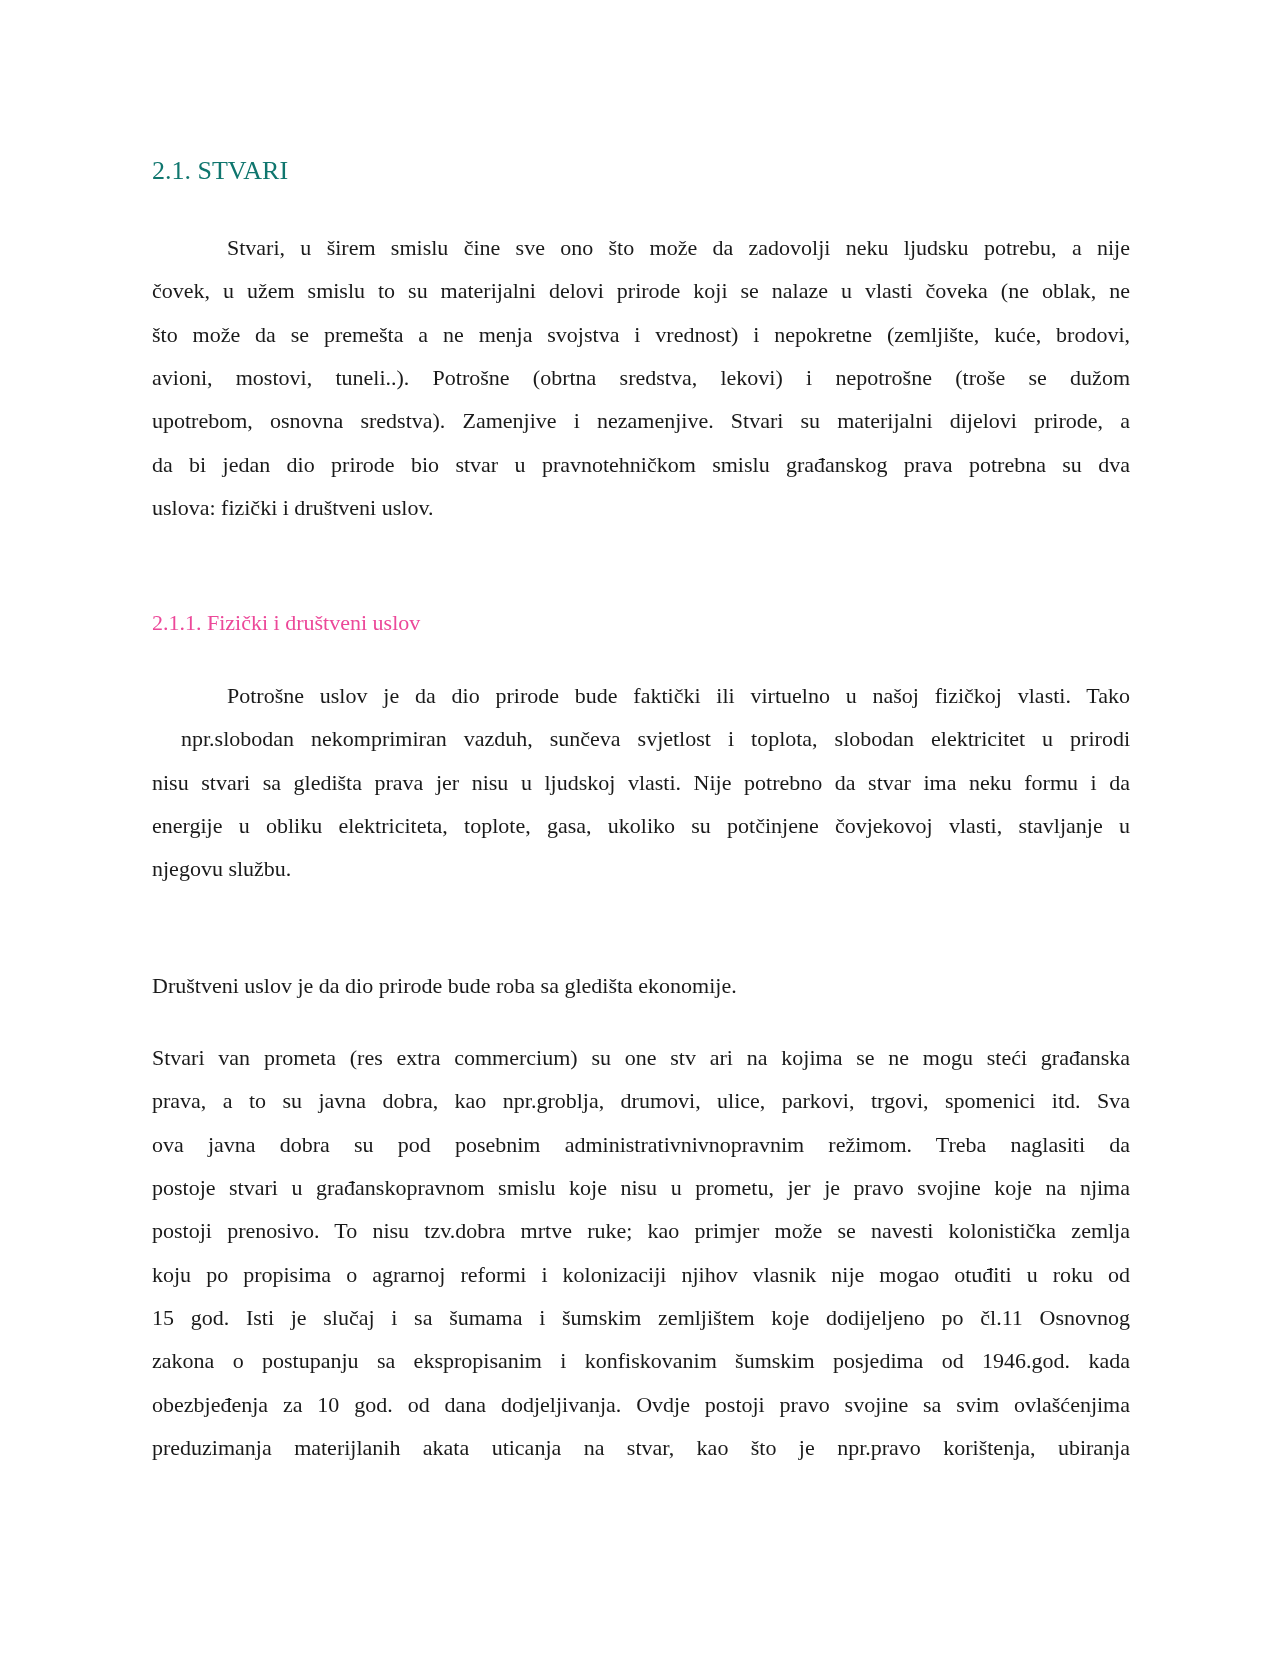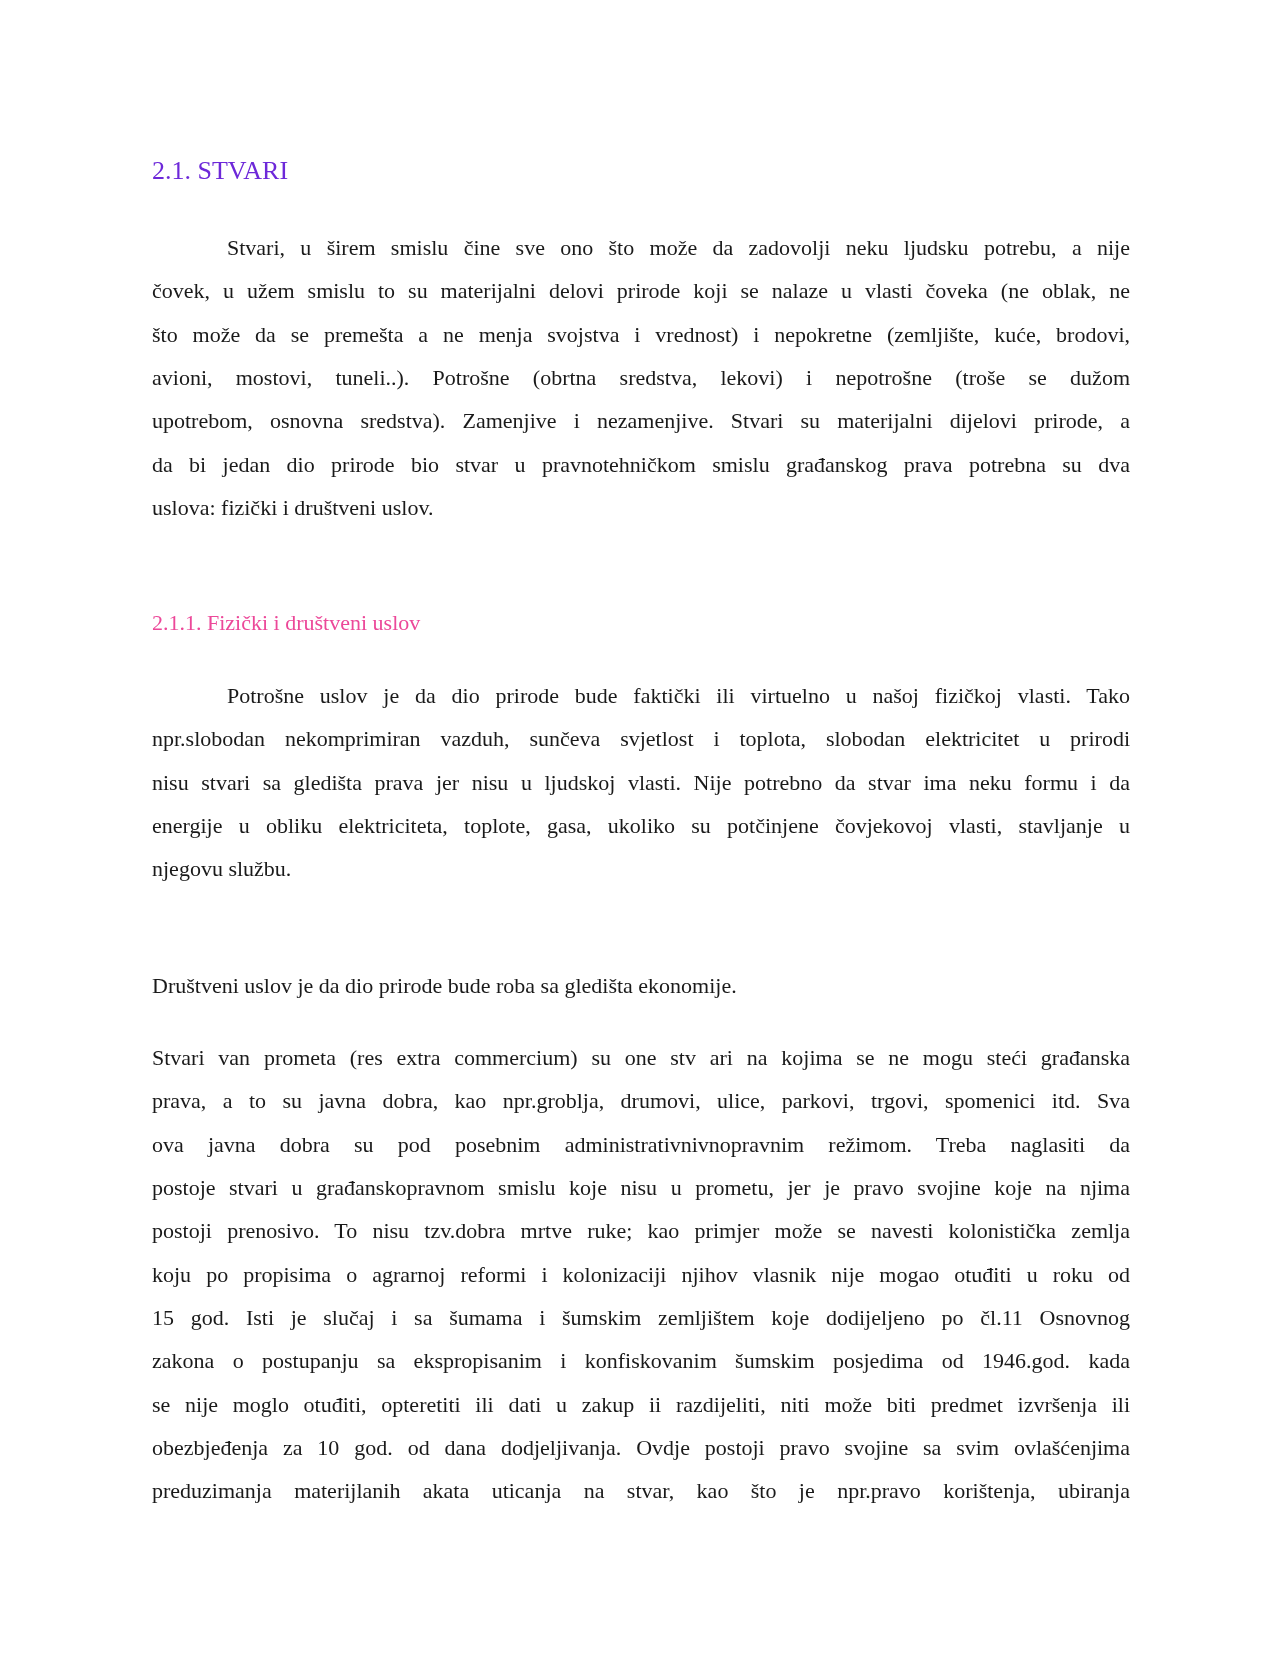--- a/index.html
+++ b/index.html
@@ -21,21 +21,21 @@
     width: 1280px;
     height: 1656px;
     background: #ffffff;
   }
   .heading-1 {
     position: absolute;
     left: 152px;
     top: 155px;
     font-size: 26px;
     line-height: 32px;
-    color: #6d28d9;
+    color: #0f766e;
     white-space: nowrap;
   }
   .heading-2 {
     position: absolute;
     left: 152px;
     top: 609px;
     font-size: 22px;
     line-height: 28px;
     color: #ec4899;
     white-space: nowrap;
@@ -79,37 +79,36 @@
     <span class="line" style="white-space: normal; overflow: hidden;">avioni, mostovi, tuneli..). Potrošne (obrtna  sredstva, lekovi) i nepotrošne (troše se dužom</span>
     <span class="line" style="white-space: normal; overflow: hidden;">upotrebom, osnovna sredstva). Zamenjive i nezamenjive. Stvari su materijalni dijelovi prirode, a</span>
     <span class="line" style="white-space: normal; overflow: hidden;">da bi jedan dio prirode bio stvar u pravnotehničkom smislu građanskog prava potrebna su dva</span>
     <span class="line last" style="white-space: normal; overflow: hidden;">uslova: fizički i društveni uslov.</span>
   </div>
 
   <div class="heading-2">2.1.1. Fizički i društveni uslov</div>
 
   <div class="para" id="para2">
     <span class="line indent" style="white-space: normal; overflow: hidden;">Potrošne uslov je da dio prirode bude faktički ili virtuelno u našoj fizičkoj vlasti. Tako</span>
-    <span class="line" style="white-space: normal; overflow: hidden;">npr.slobodan nekomprimiran vazduh, sunčeva svjetlost i toplota, slobodan elektricitet u prirodi</span>
+    <span class="line" style="white-space: normal; overflow: hidden; margin-left: 29px;">npr.slobodan nekomprimiran vazduh, sunčeva svjetlost i toplota, slobodan elektricitet u prirodi</span>
     <span class="line" style="white-space: normal; overflow: hidden;">nisu stvari sa gledišta prava jer nisu u ljudskoj vlasti. Nije potrebno da stvar ima neku formu i da</span>
     <span class="line" style="white-space: normal; overflow: hidden;">energije u obliku elektriciteta, toplote, gasa, ukoliko su potčinjene čovjekovoj vlasti, stavljanje u</span>
     <span class="line last" style="white-space: normal; overflow: hidden;">njegovu službu.</span>
   </div>
 
   <div class="para" id="para3">
     <span class="line last" style="white-space: normal; overflow: hidden;">Društveni uslov je da dio prirode bude roba sa gledišta ekonomije.</span>
   </div>
 
   <div class="para" id="para4">
     <span class="line" style="white-space: normal; overflow: hidden;">Stvari van prometa (res extra commercium) su one stv ari na kojima se ne mogu steći građanska</span>
     <span class="line" style="white-space: normal; overflow: hidden;">prava, a to su javna dobra, kao npr.groblja, drumovi, ulice, parkovi, trgovi, spomenici itd. Sva</span>
     <span class="line" style="white-space: normal; overflow: hidden;">ova javna dobra su pod posebnim administrativnivnopravnim režimom. Treba naglasiti da</span>
     <span class="line" style="white-space: normal; overflow: hidden;">postoje stvari u građanskopravnom smislu koje nisu u prometu, jer je pravo svojine koje na njima</span>
     <span class="line" style="white-space: normal; overflow: hidden;">postoji prenosivo. To nisu tzv.dobra mrtve ruke; kao primjer može se navesti kolonistička zemlja</span>
     <span class="line" style="white-space: normal; overflow: hidden;">koju po propisima o agrarnoj reformi i kolonizaciji njihov vlasnik nije mogao otuđiti u roku od</span>
     <span class="line" style="white-space: normal; overflow: hidden;">15 god. Isti je slučaj i sa šumama i šumskim zemljištem koje dodijeljeno po čl.11 Osnovnog</span>
     <span class="line" style="white-space: normal; overflow: hidden;">zakona o postupanju sa ekspropisanim i konfiskovanim šumskim posjedima od 1946.god. kada</span>
-    <span class="line" style="white-space: normal; overflow: hidden;">se nije moglo otuđiti, opteretiti ili dati u zakup ii razdijeliti, niti može biti predmet izvršenja ili</span>
     <span class="line" style="white-space: normal; overflow: hidden;">obezbjeđenja za 10 god. od dana dodjeljivanja. Ovdje postoji pravo svojine sa svim ovlašćenjima</span>
     <span class="line" style="white-space: normal; overflow: hidden;">preduzimanja materijlanih akata uticanja na stvar, kao što je npr.pravo korištenja, ubiranja</span>
   </div>
 
 </div>
 
 </body></html>

